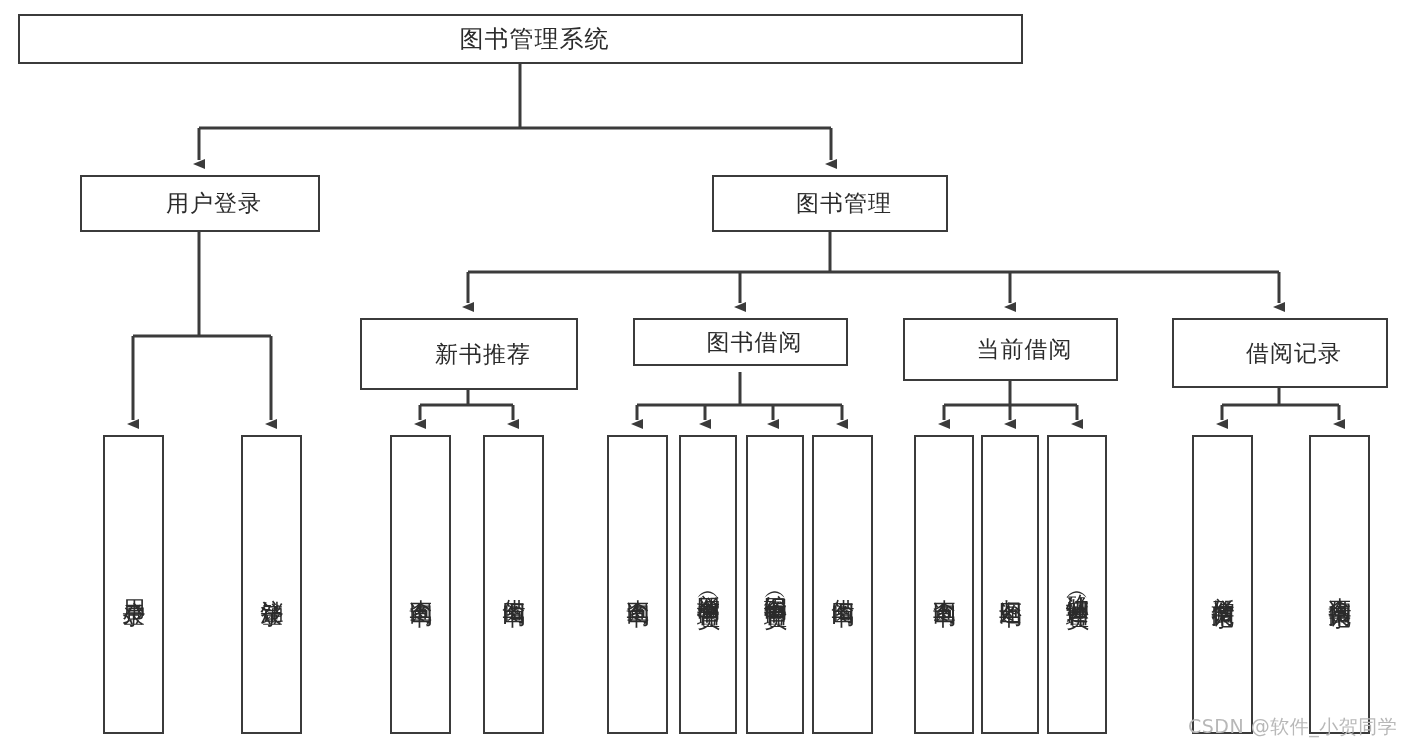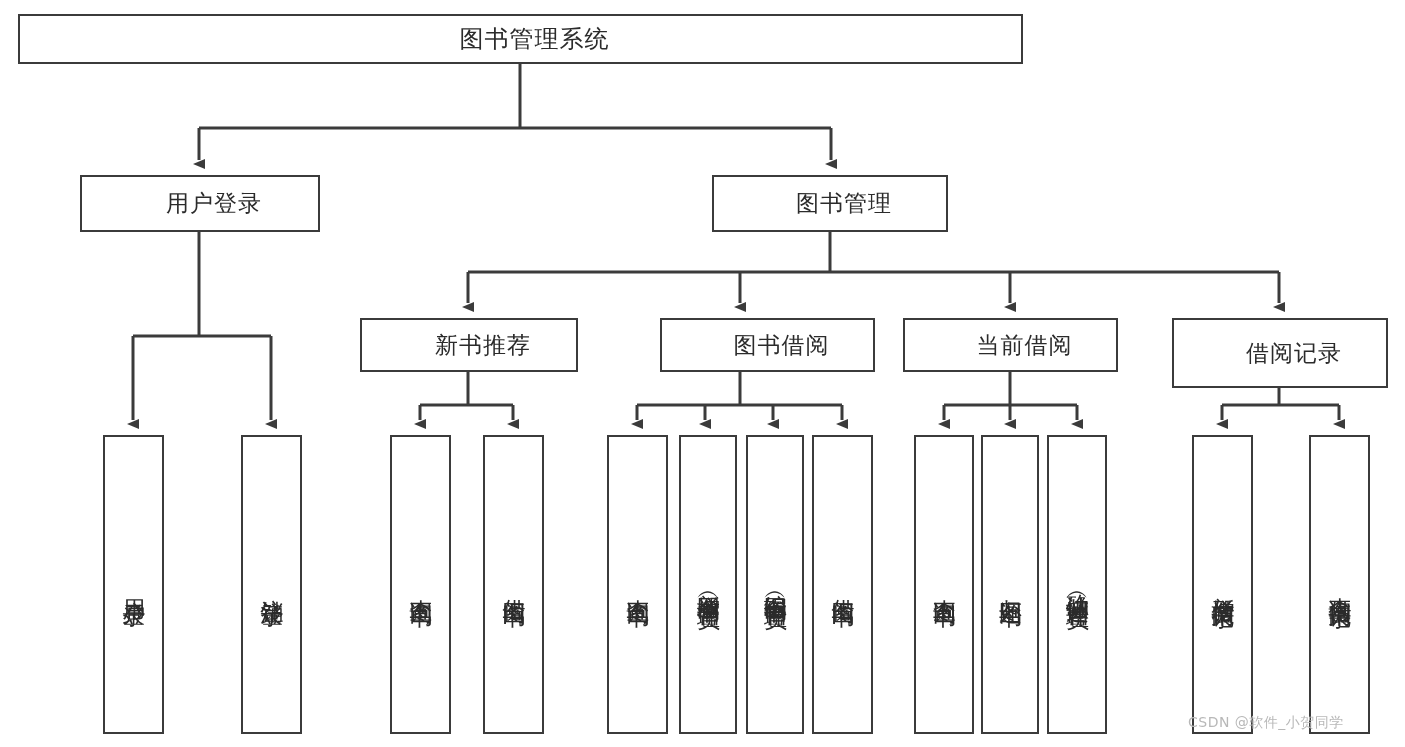--- a/index.html
+++ b/index.html
@@ -50,21 +50,21 @@
     line-height: 1.3;
     letter-spacing: 2px;
     padding: 6px 0;
   }
   .node-root {
     font-size: 24px;
   }
   .watermark {
     position: absolute;
     color: #b8b8b8;
-    font-size: 14px;
+    font-size: 19px;
     letter-spacing: 0.5px;
     white-space: nowrap;
     user-select: none;
   }
 </style>
 </head>
 <body>
 
 <div id="diagram-root">
 
@@ -122,27 +122,27 @@
     <span>图书管理系统</span>
   </div>
 
   <div class="node node-h" style="left:80px; top:175px; width:240px; height:57px;">
     <span>用户登录</span>
   </div>
   <div class="node node-h" style="left:712px; top:175px; width:236px; height:57px;text-align:right;">
     <span>图书管理</span>
   </div>
 
-  <div class="node node-h" style="left:360px; top:318px; width:218px; height:54px;">
+  <div class="node node-h" style="left:360px; top:318px; width:218px; height:72px;">
     <span>新书推荐</span>
   </div>
-  <div class="node node-h" style="left:633px; top:318px; width:215px; height:54px;margin-left:27px;">
+  <div class="node node-h" style="left:633px; top:318px; width:215px; height:48px;">
     <span>图书借阅</span>
   </div>
-  <div class="node node-h" style="left:903px; top:318px; width:215px; height:54px;">
+  <div class="node node-h" style="left:903px; top:318px; width:215px; height:63px;">
     <span>当前借阅</span>
   </div>
   <div class="node node-h" style="left:1172px; top:318px; width:216px; height:70px;">
     <span>借阅记录</span>
   </div>
 
   <div class="node node-v" style="left:103px; top:435px; width:61px; height:299px;">
     <span>用户登录</span>
   </div>
   <div class="node node-v" style="left:241px; top:435px; width:61px; height:299px;">

